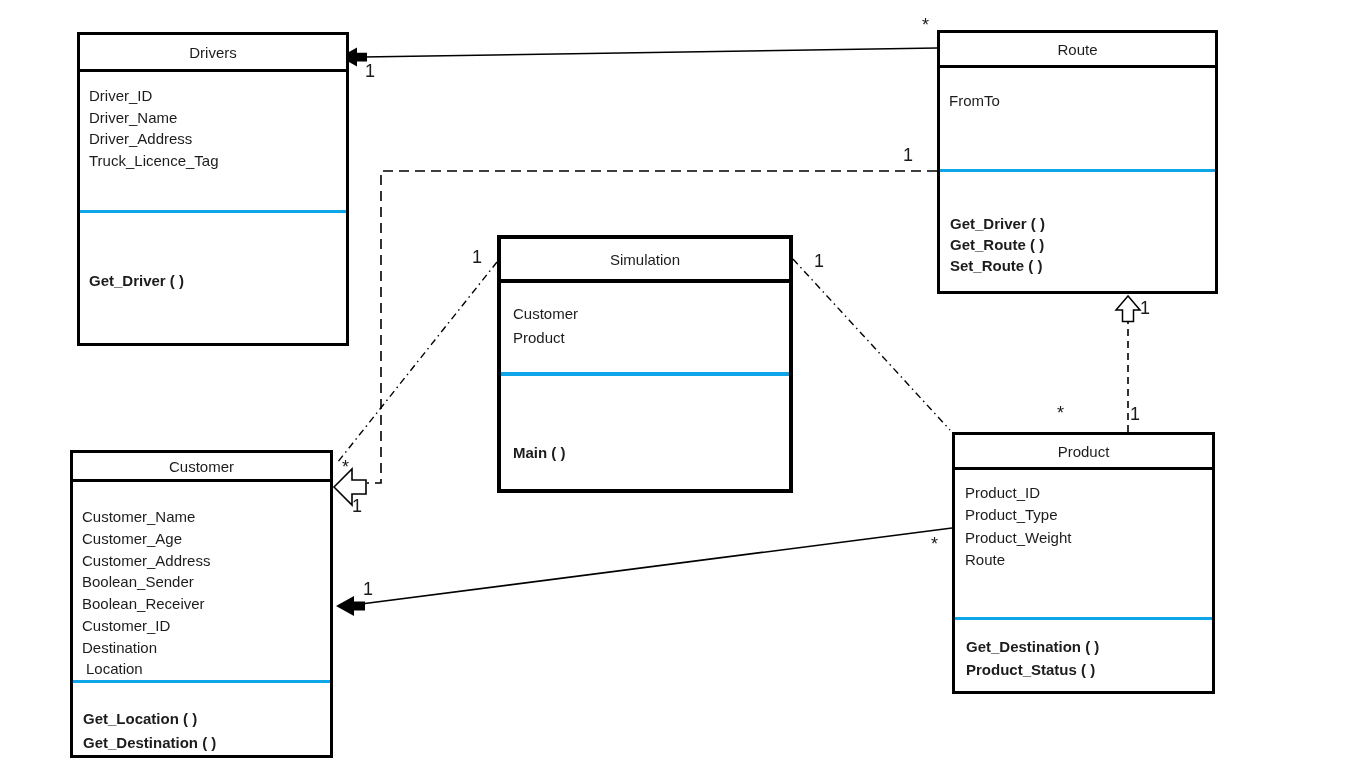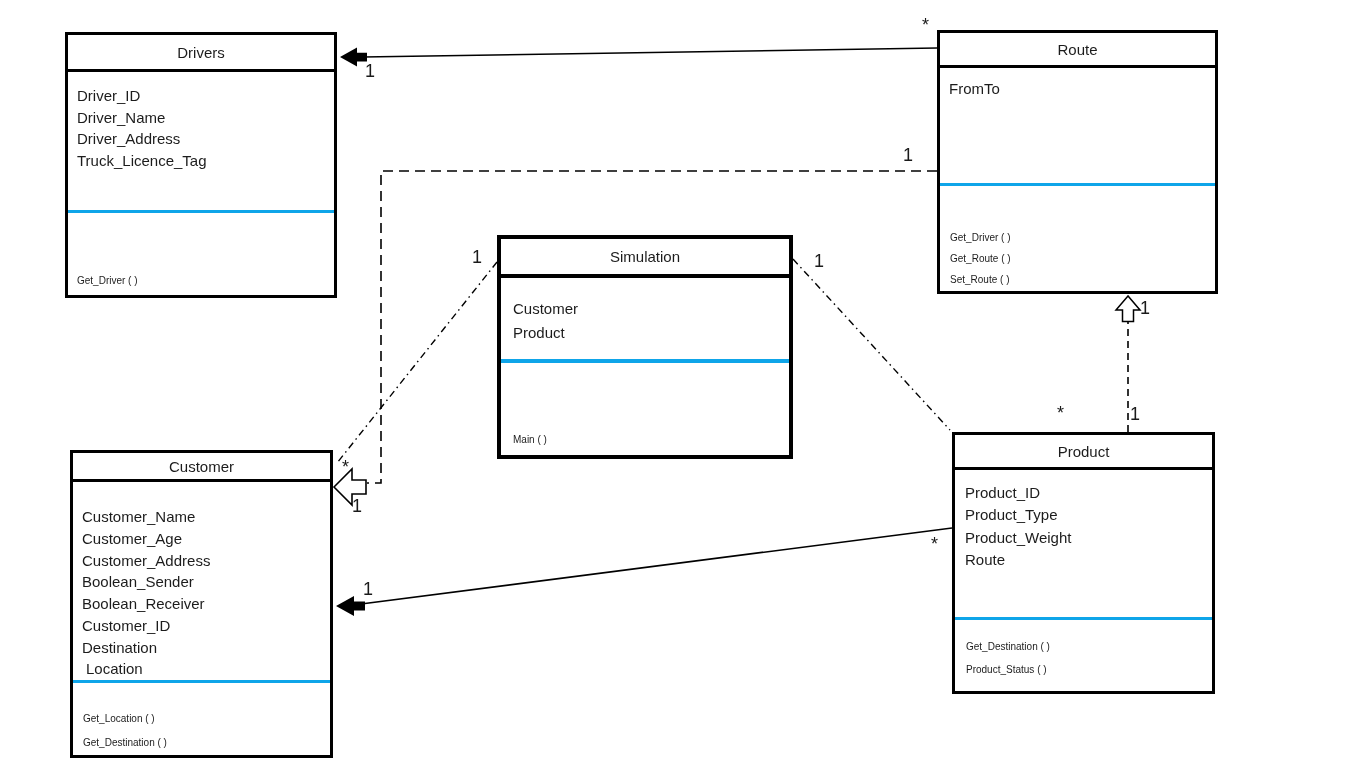--- a/index.html
+++ b/index.html
@@ -12,21 +12,21 @@
     display:flex;flex-direction:column;
   }
   .cls .title{
     box-sizing:border-box;display:flex;align-items:center;justify-content:center;
     border-bottom:3px solid #000;font-size:15px;color:#1c1c1c;
   }
   .cls .attrs{
     box-sizing:border-box;border-bottom:3px solid #0ea5e9;font-size:15px;color:#1c1c1c;
   }
   .cls .methods{
-    box-sizing:border-box;flex:1;font-size:10px;color:#1c1c1c;
+    box-sizing:border-box;flex:1;font-size:15px;color:#1c1c1c;font-weight:bold;
   }
   .mult{
     position:absolute;font-size:18px;color:#1a1a1a;line-height:1;
   }
   .mult.star{font-size:18px;}
   #wires{position:absolute;left:0;top:0;pointer-events:none;}
 </style>
 </head>
 <body>
 
@@ -44,46 +44,46 @@
 
     <line x1="793" y1="259" x2="950" y2="430" stroke="#000" stroke-width="1.4" stroke-dasharray="7 4 1.5 4"></line>
 
     <line x1="1128" y1="432" x2="1128" y2="321" stroke="#000" stroke-width="1.6" stroke-dasharray="7 5"></line>
     <polygon points="1128,296 1116,310 1122.5,310 1122.5,321.5 1133.5,321.5 1133.5,310 1140,310" fill="#fff" stroke="#000" stroke-width="1.5"></polygon>
 
     <line x1="361" y1="604" x2="952" y2="528" stroke="#000" stroke-width="1.6"></line>
     <polygon points="336,606 354,596 354,601.6 365,601.6 365,610.4 354,610.4 354,616" fill="#000"></polygon>
   </svg>
 
-  <div class="cls" style="left:65px;top:32px;width:272px;height:266px">
+  <div class="cls" style="left:77px;top:32px;width:272px;height:314px">
     <div class="title" style="height:37px">Drivers</div>
     <div class="attrs" style="height:141px;padding:13px 6px 0 9px;line-height:21.5px">
       <div>Driver_ID</div>
       <div>Driver_Name</div>
       <div>Driver_Address</div>
       <div>Truck_Licence_Tag</div>
     </div>
     <div class="methods" style="padding:57px 6px 0 9px;line-height:21px">
       <div>Get_Driver ( )</div>
     </div>
   </div>
 
   <div class="cls" style="left:937px;top:30px;width:281px;height:264px">
     <div class="title" style="height:35px">Route</div>
-    <div class="attrs" style="height:118px;padding:7px 6px 0 9px;line-height:28px">
+    <div class="attrs" style="height:104px;padding:19px 6px 0 9px;line-height:28px">
       <div>FromTo</div>
     </div>
     <div class="methods" style="padding:41px 6px 0 10px;line-height:21px">
       <div>Get_Driver ( )</div>
       <div>Get_Route ( )</div>
       <div>Set_Route ( )</div>
     </div>
   </div>
 
-  <div class="cls" style="left:497px;top:235px;width:296px;height:224px;border-width:4px">
+  <div class="cls" style="left:497px;top:235px;width:296px;height:258px;border-width:4px">
     <div class="title" style="height:44px;border-bottom-width:4px">Simulation</div>
     <div class="attrs" style="height:93px;padding:19px 6px 0 12px;line-height:24px;border-bottom-width:4px">
       <div>Customer</div>
       <div>Product</div>
     </div>
     <div class="methods" style="padding:66px 6px 4px 12px;line-height:22px">
       <div>Main ( )</div>
     </div>
   </div>
 

